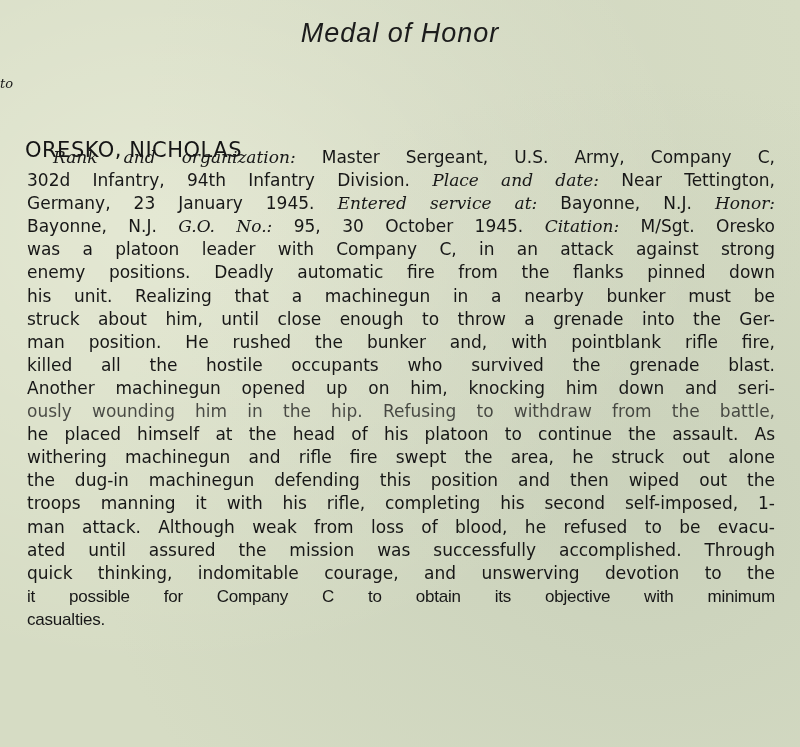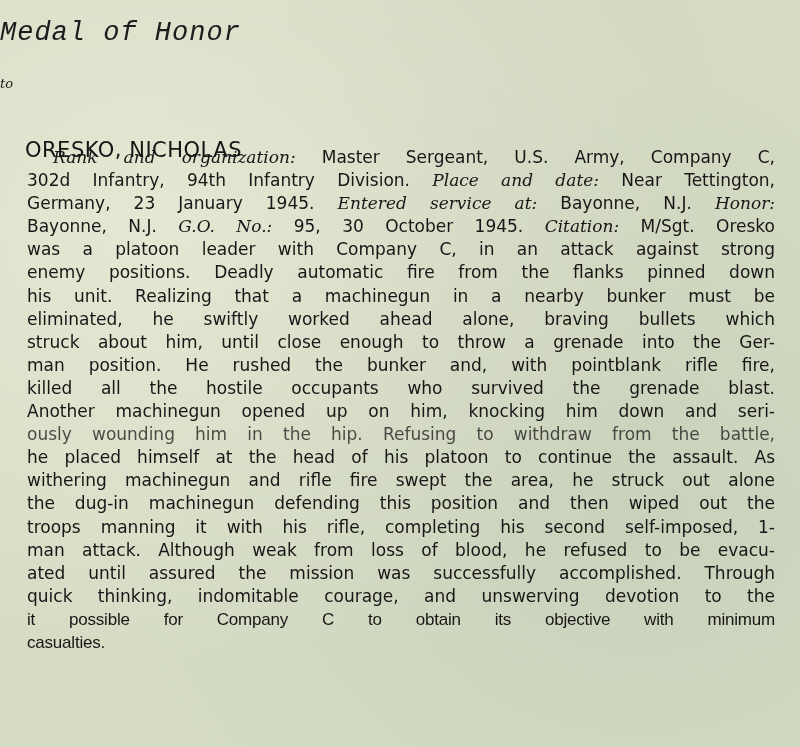--- a/index.html
+++ b/index.html
@@ -8,22 +8,22 @@
     background: #d6dcc4;
     background-image:
       radial-gradient(ellipse at 20% 30%, rgba(255,255,240,0.35), transparent 60%),
       radial-gradient(ellipse at 80% 70%, rgba(180,190,170,0.35), transparent 60%),
       radial-gradient(ellipse at 60% 20%, rgba(200,205,185,0.3), transparent 50%);
     color: #1a1a1a;
     position: relative;
   }
   .page { position: absolute; left: 0; top: 0; width: 800px; height: 747px; }
   .title {
-    position: absolute; left: 0; right: 0; top: 18px; text-align: left;
-    font-family: Liberation Mono, monospace; font-style: italic;
+    position: absolute; left: 0; right: 0; top: 18px; text-align: center;
+    font-family: Liberation Sans, sans-serif; font-style: italic;
     font-size: 27px; letter-spacing: 1px; color: #1c1c1c;
   }
   .to {
     position: absolute; left: 0; right: 0; top: 76px; text-align: left;
     font-family: "DejaVu Serif", serif; font-style: italic; font-size: 13px;
   }
   .name {
     position: absolute; left: 25px; top: 108px;
     font-family: "DejaVu Sans", sans-serif; font-size: 21px; letter-spacing: 0.5px;
     color: #151515;
@@ -49,21 +49,20 @@
   <div class="to">to</div>
   <div class="name">ORESKO, NICHOLAS</div>
   <div class="body" id="citation-body">
       <span class="line first"><em>Rank and organization:</em><span> Master Sergeant, U.S. Army, Company C,</span></span>
       <span class="line"><span>302d Infantry, 94th Infantry Division. </span><em>Place and date:</em><span> Near Tettington,</span></span>
       <span class="line"><span>Germany, 23 January 1945. </span><em>Entered service at:</em><span> Bayonne, N.J. </span><em>Honor:</em></span>
       <span class="line"><span>Bayonne, N.J. </span><em>G.O. No.:</em><span> 95, 30 October 1945. </span><em>Citation:</em><span> M/Sgt. Oresko</span></span>
       <span class="line"><span>was a platoon leader with Company C, in an attack against strong</span></span>
       <span class="line"><span>enemy positions. Deadly automatic fire from the flanks pinned down</span></span>
       <span class="line"><span>his unit. Realizing that a machinegun in a nearby bunker must be</span></span>
-      <span class="line"><span>eliminated, he swiftly worked ahead alone, braving bullets which</span></span>
       <span class="line"><span>struck about him, until close enough to throw a grenade into the Ger-</span></span>
       <span class="line"><span>man position. He rushed the bunker and, with pointblank rifle fire,</span></span>
       <span class="line"><span>killed all the hostile occupants who survived the grenade blast.</span></span>
       <span class="line"><span>Another machinegun opened up on him, knocking him down and seri-</span></span>
       <span class="line faded"><span>ously wounding him in the hip. Refusing to withdraw from the battle,</span></span>
       <span class="line"><span>he placed himself at the head of his platoon to continue the assault. As</span></span>
       <span class="line"><span>withering machinegun and rifle fire swept the area, he struck out alone</span></span>
       <span class="line"><span>the dug-in machinegun defending this position and then wiped out the</span></span>
       <span class="line"><span>troops manning it with his rifle, completing his second self-imposed, 1-</span></span>
       <span class="line"><span>man attack. Although weak from loss of blood, he refused to be evacu-</span></span>

